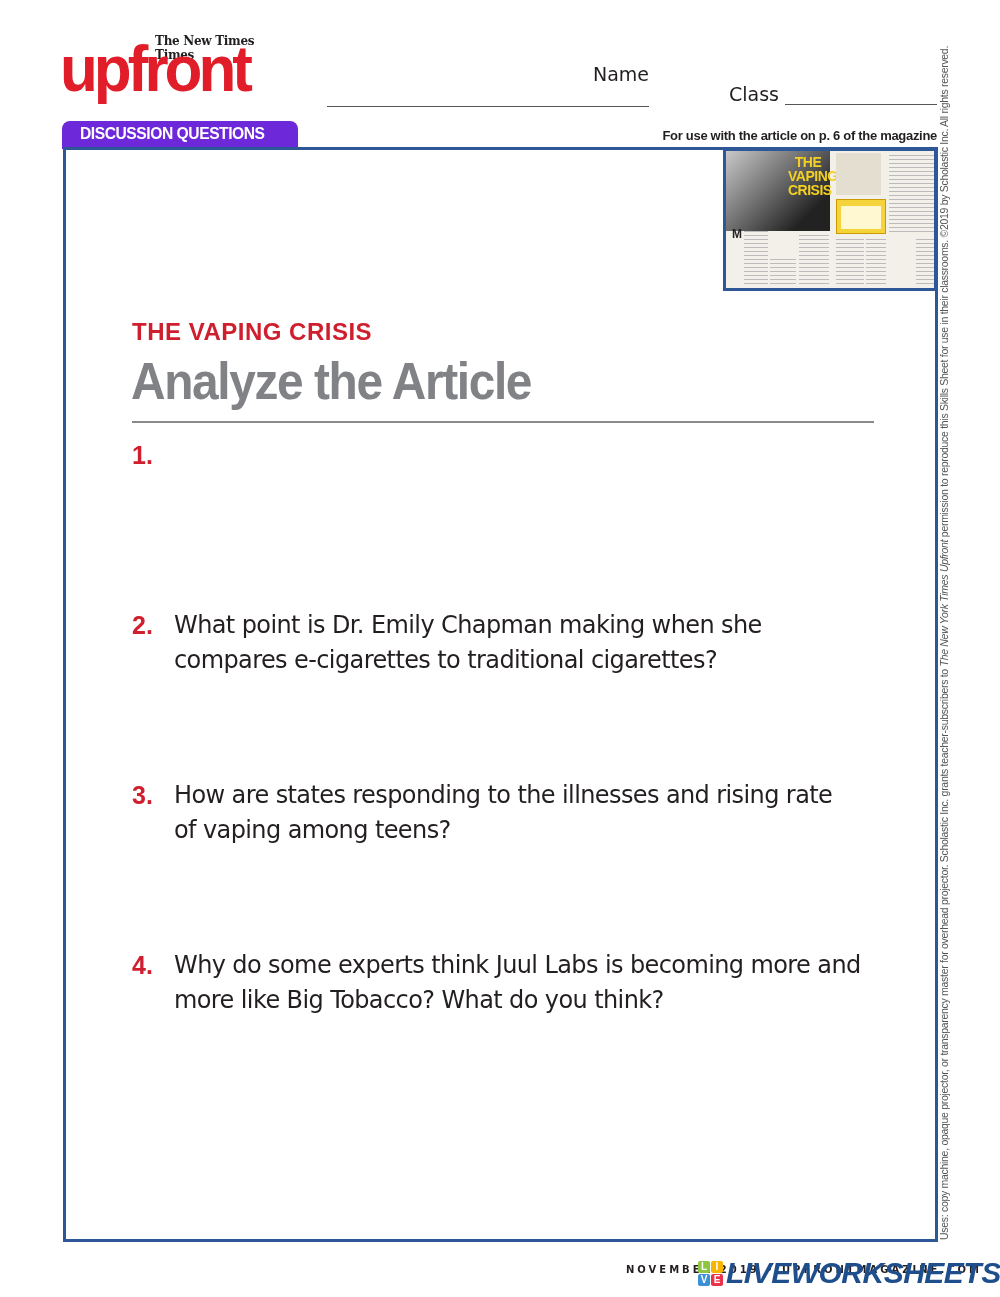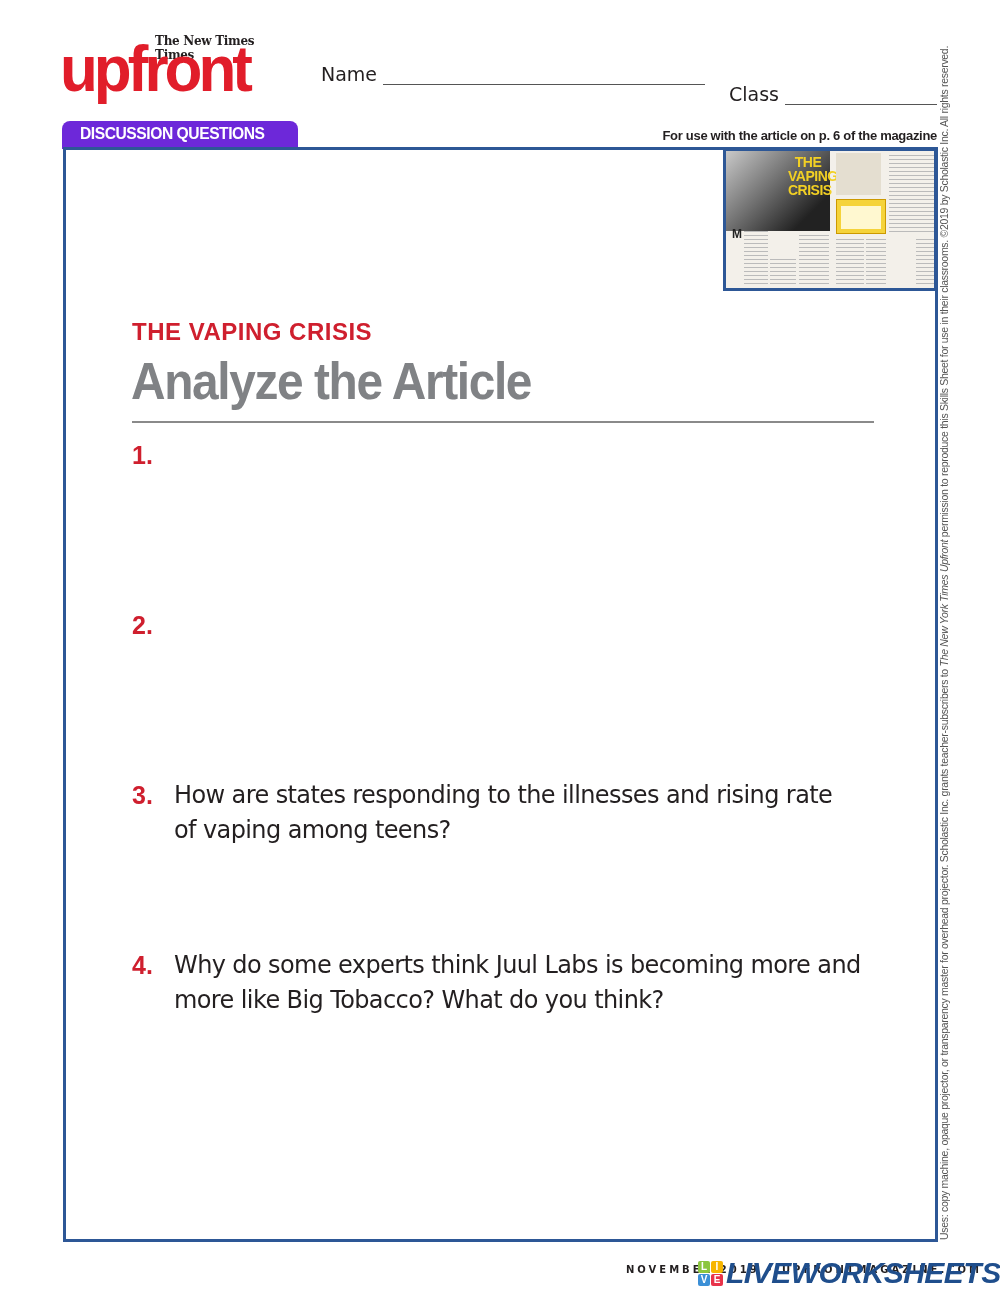--- a/index.html
+++ b/index.html
@@ -5,21 +5,21 @@
   * { box-sizing: border-box; margin: 0; padding: 0; }
   html, body { width: 1000px; height: 1297px; background: #ffffff; overflow: hidden; }
   body { position: relative; font-family: "Liberation Sans", sans-serif; color: #231f20; }
 
   .logo { position: absolute; left: 60px; top: 34px; width: 220px; height: 66px; }
   .logo .nyt { position: absolute; left: 95px; top: 0; font-family: "DejaVu Serif", serif; font-weight: bold; font-size: 12px; color: #231f20; letter-spacing: -0.3px; }
   .logo .word { position: absolute; left: 0; top: 0px; font-family: "Liberation Sans", sans-serif; font-weight: 900; font-size: 62px; color: #e11d2a; letter-spacing: -4px; transform: scaleY(1.05); transform-origin: top left; line-height: 66px; font-style: normal; }
 
   .field { position: absolute; top: 63px; font-family: "DejaVu Sans", sans-serif; font-size: 19px; color: #231f20; display: flex; align-items: flex-end; }
   .field .line { display: inline-block; border-bottom: 1.5px solid #555; margin-left: 6px; height: 22px; }
-  .name-field { left: 321px; }
+  .name-field { left: 321px; flex-direction: column; }
   .name-field .line { width: 322px; }
   .class-field { left: 729px; margin-top: 20px; }
   .class-field .line { width: 152px; }
 
   .tab { position: absolute; left: 62px; top: 121px; width: 236px; height: 28px; background: #6d28d9; border-radius: 8px 8px 0 0; color: #fff; font-family: "Liberation Sans", sans-serif; font-weight: bold; font-size: 17px; letter-spacing: -0.5px; padding: 3px 0 0 18px; transform-origin: left; }
   .tab span { display: inline-block; transform: scaleX(0.92); transform-origin: left; }
   .use-note { position: absolute; right: 63px; top: 128px; font-family: "Liberation Sans", sans-serif; font-weight: bold; font-size: 13px; color: #231f20; letter-spacing: -0.3px; }
 
   .frame { position: absolute; left: 63px; top: 147px; width: 875px; height: 1095px; border: 3.5px solid #2d5796; }
 
@@ -92,20 +92,21 @@
 
 <div class="kicker">THE VAPING CRISIS</div>
 <div class="title">Analyze the Article</div>
 <div class="rule"></div>
 
 <div class="q q1">
   <span class="num">1.</span>
 </div>
 <div class="q q2">
   <span class="num">2.</span>
+  <span class="text" style="width:650px">What point is Dr. Emily Chapman making when she compares e-cigarettes to traditional cigarettes?</span>
 </div>
 <div class="q q3">
   <span class="num">3.</span>
   <span class="text" style="width:680px">How are states responding to the illnesses and rising rate of vaping among teens?</span>
 </div>
 <div class="q q4">
   <span class="num">4.</span>
   <span class="text" style="width:720px">Why do some experts think Juul Labs is becoming more and more like Big Tobacco? What do you think?</span>
 </div>
 

